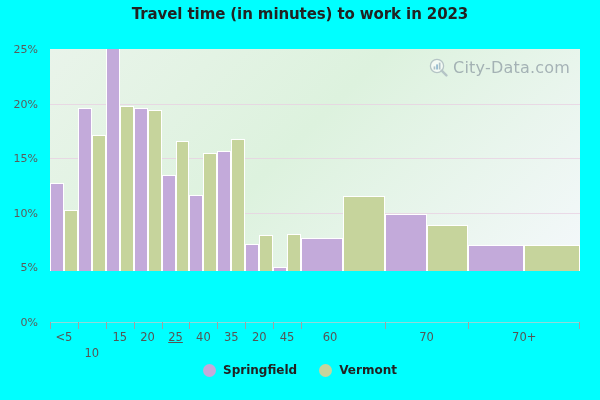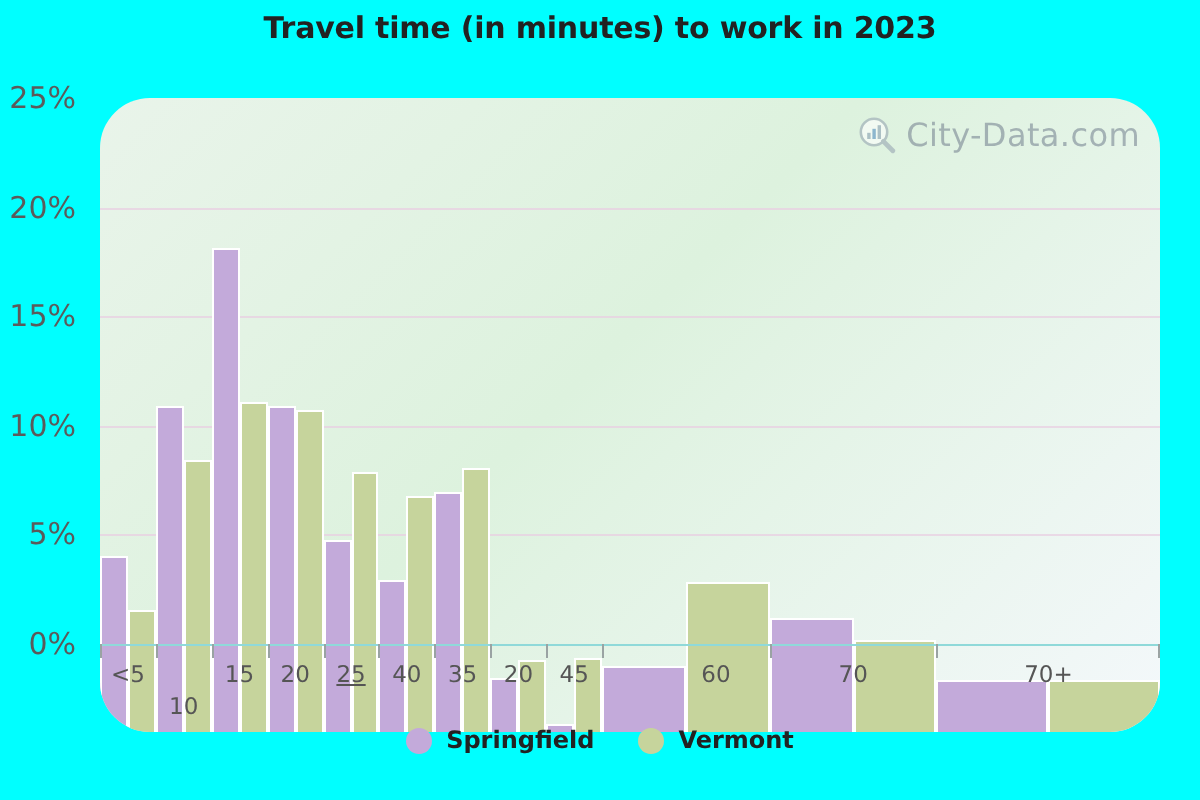--- a/index.html
+++ b/index.html
@@ -16,24 +16,23 @@
     text-align:center;
     font-size:15px;font-weight:bold;color:#222222;
     letter-spacing:-0.1px;
     white-space:nowrap;
   }
 
   
   .plot-area{
     position:absolute;
     left:50px;top:49px;
-    width:530px;height:317px;
+    width:530px;height:222px;
     background:linear-gradient(135deg,#e9f4ea 0%,#ddf2de 45%,#f4f8fb 100%);
     overflow:hidden;
-    border-radius:25px;
   }
   .gridline{
     position:absolute;left:0;width:100%;height:1px;
     background:#e8cfe2;opacity:.75;
   }
 
   
   .watermark{
     position:absolute;right:10px;top:9px;
     display:flex;align-items:center;gap:5px;
@@ -55,21 +54,21 @@
     box-sizing:border-box;
   }
   .bar.springfield{background:#c3aada;}
   .bar.vermont{background:#c6d49c;}
 
   
   .y-labels{position:absolute;left:0;top:49px;width:44px;height:273px;}
   .y-label{
     position:absolute;right:6px;
     transform:translateY(-50%);
-    font-size:15px;color:#5b5b5b;
+    font-size:11px;color:#5b5b5b;
     white-space:nowrap;
   }
   .x-axis-line{
     position:absolute;left:50px;top:322px;width:530px;height:1px;
     background:#8fd9d9;
   }
   .x-ticks{position:absolute;left:50px;top:322px;width:530px;height:8px;}
   .x-tick{position:absolute;top:0;width:1px;height:7px;background:#9aa3a3;}
   .x-labels{position:absolute;left:50px;top:330px;width:530px;height:20px;}
   .x-label{
@@ -174,21 +173,21 @@
   <div class="x-labels" id="x-labels">
       <div class="x-label" style="left: 13.9474px;">&lt;5</div>
       <div class="x-label" style="left: 41.8421px; margin-top: 16px;">10</div>
       <div class="x-label" style="left: 69.7368px;">15</div>
       <div class="x-label" style="left: 97.6316px;">20</div>
       <div class="x-label" style="left: 125.526px; text-decoration: underline;">25</div>
       <div class="x-label" style="left: 153.421px;">40</div>
       <div class="x-label" style="left: 181.316px;">35</div>
       <div class="x-label" style="left: 209.211px;">20</div>
       <div class="x-label" style="left: 237.105px;">45</div>
-      <div class="x-label" style="left: 308px;">60</div>
+      <div class="x-label" style="left: 280px;">60</div>
       <div class="x-label" style="left: 376.579px;">70</div>
       <div class="x-label" style="left: 474.211px;">70+</div>
     </div>
 
   <div class="legend" id="legend">
       <div class="legend-item">
         <span class="legend-swatch" style="background: rgb(195, 170, 218);"></span>
         <span class="legend-label">Springfield</span>
       </div>
       <div class="legend-item">

